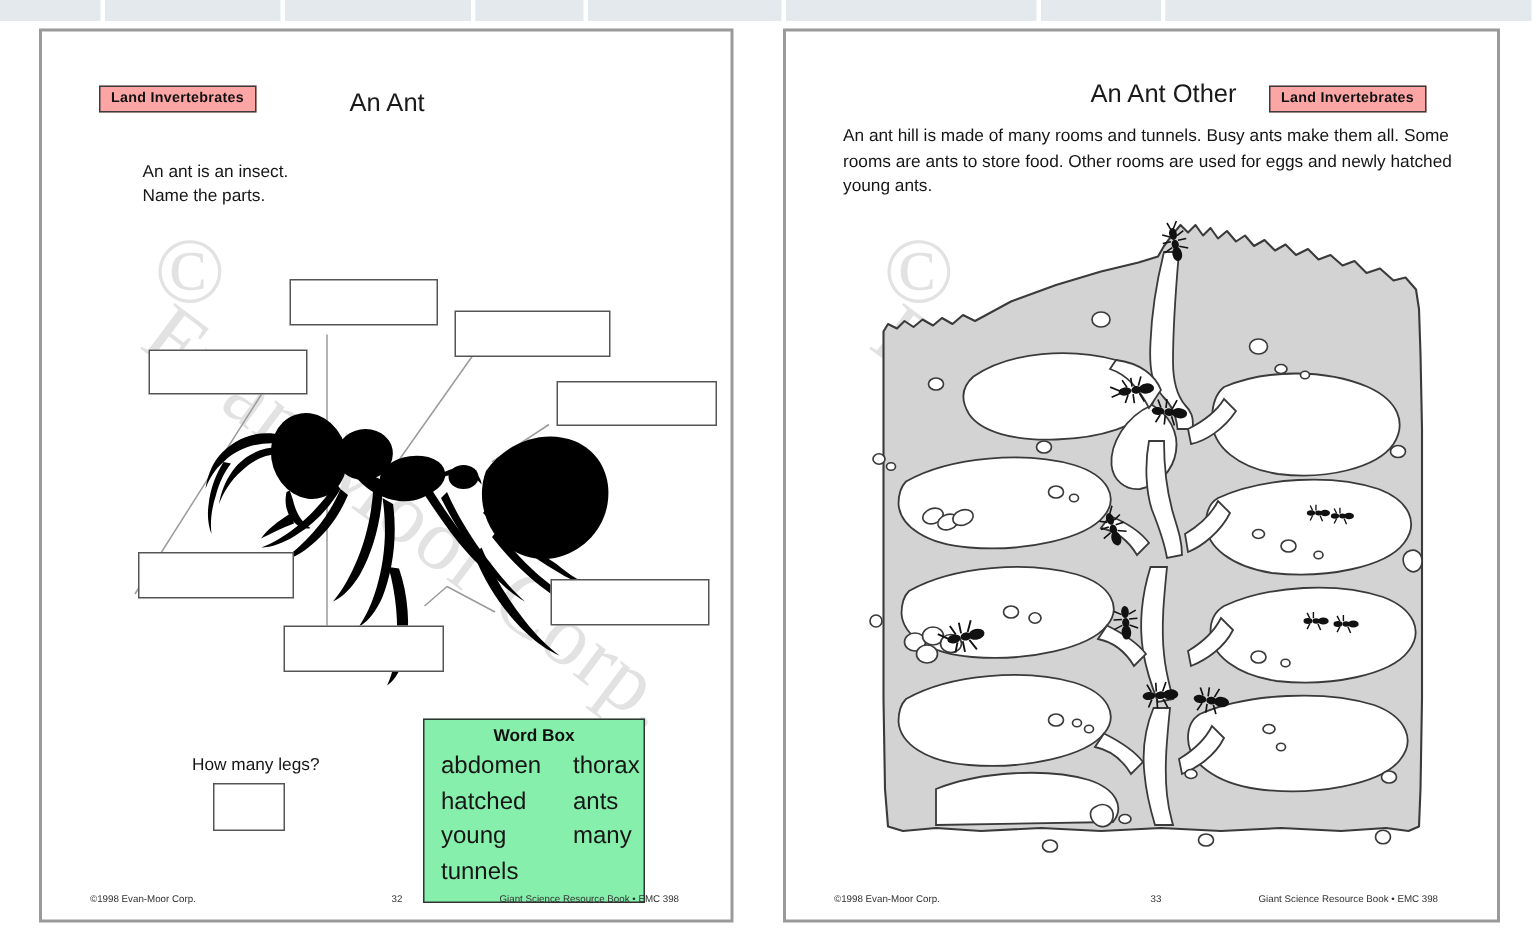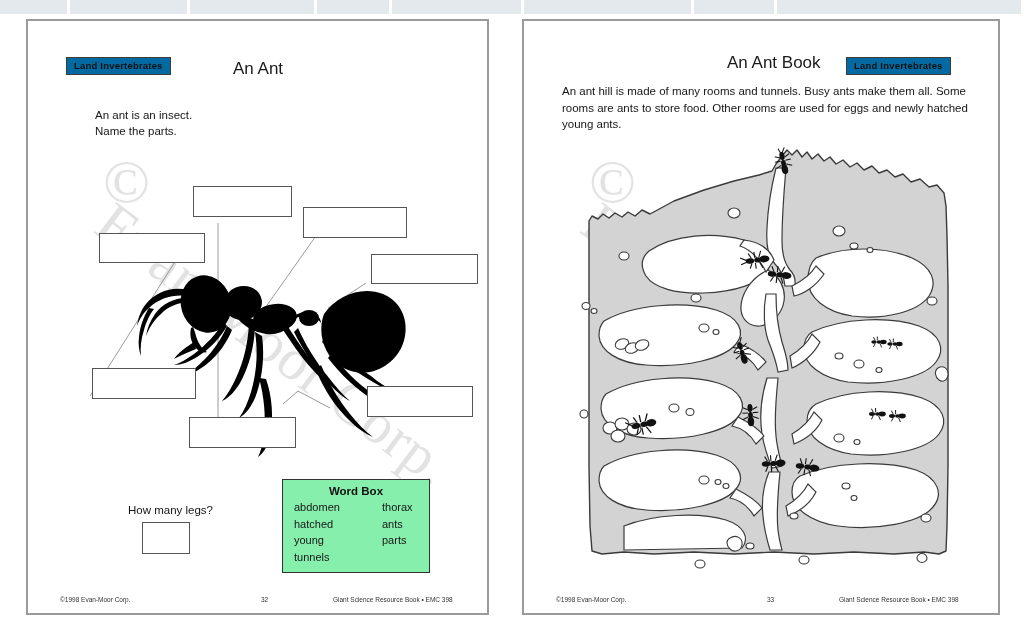--- a/index.html
+++ b/index.html
@@ -58,21 +58,21 @@
     color: #e2e2e2;
     font-size: 62px;
     font-family: "Liberation Serif", serif;
     pointer-events: none;
     user-select: none;
   }
 
   
   .badge {
     position: absolute;
-    background: #0369a1;
+    background: #fca5a5;
     border: 1.5px solid #3c3c3c;
     font-size: 9.5px;
     font-weight: bold;
     letter-spacing: 0.2px;
     color: #111;
     padding: 3px 7px 3px 7px;
     white-space: nowrap;
     line-height: 1.1;
     text-align: right;
   }
@@ -129,21 +129,21 @@
     color: #111;
     margin-bottom: 3px;
   }
   .word-grid {
     display: grid;
     grid-template-columns: 88px auto;
     padding-left: 11px;
     row-gap: 1px;
   }
   .word-grid span {
-    font-size: 11px;
+    font-size: 16px;
     color: #161616;
     line-height: 1.42;
   }
 
   
   .footer {
     position: absolute;
     font-size: 6.5px;
     color: #333;
     white-space: nowrap;
@@ -234,37 +234,37 @@
     <div class="answer-box" style="left:114px; top:501px; width:48px; height:32px;"></div>
 
     <div class="word-box" style="left:254px; top:458px; width:148px;">
       <div class="word-box-title">Word Box</div>
       <div class="word-grid">
         <span>abdomen</span>
         <span>thorax</span>
         <span>hatched</span>
         <span>ants</span>
         <span>young</span>
-        <span>parts</span>
+        <span>many</span>
         <span>tunnels</span>
         <span></span>
       </div>
     </div>
 
     <div class="footer" style="left:32px;  top:575px;">©1998 Evan-Moor Corp.</div>
     <div class="footer" style="left:233px; top:575px;">32</div>
     <div class="footer" style="left:305px; top:575px;">Giant Science Resource Book • EMC 398</div>
   </div>
 
   <div class="page page-right">
 
     <div class="wm-c" style="left:65px; top:125px;">©</div>
     <div class="watermark" style="left:86px; top:168px;">Evan-Moor Corp.</div>
 
-    <div class="page-title" style="left:203px; top:32px;">An Ant Book</div>
+    <div class="page-title" style="left:203px; top:32px;">An Ant Other</div>
     <div class="badge" style="left:322px; top:36px;">Land Invertebrates</div>
     <div class="body-para" style="left:38px; top:62px; width:412px;">An ant hill is made of many rooms and tunnels. Busy ants make them all. Some rooms are ants to store food. Other rooms are used for eggs and newly hatched young ants.</div>
 
     <svg class="art" width="420" height="430" viewBox="0 0 420 430" style="left:30px; top:125px;">
 
       <path d="M35 75 L38 70 L44 73 L49 68 L55 72 L61 67 L68 71 L74 66 L81 70 L88 64 L96 68
                L120 55 L150 44 L180 35 L205 29 L218 25 L222 18 L228 10 L233 4 L238 9 L243 4
                L248 11 L253 6 L258 13 L264 8 L270 15 L276 11 L282 18 L289 14 L296 21 L303 17
                L310 24 L318 20 L325 27 L333 24 L341 31 L349 28 L357 36 L366 33 L375 41 L383 39
                L390 47 L392 60 L393 90 L394 140 L394 200 L394 260 L394 320 L393 380 L392 405

